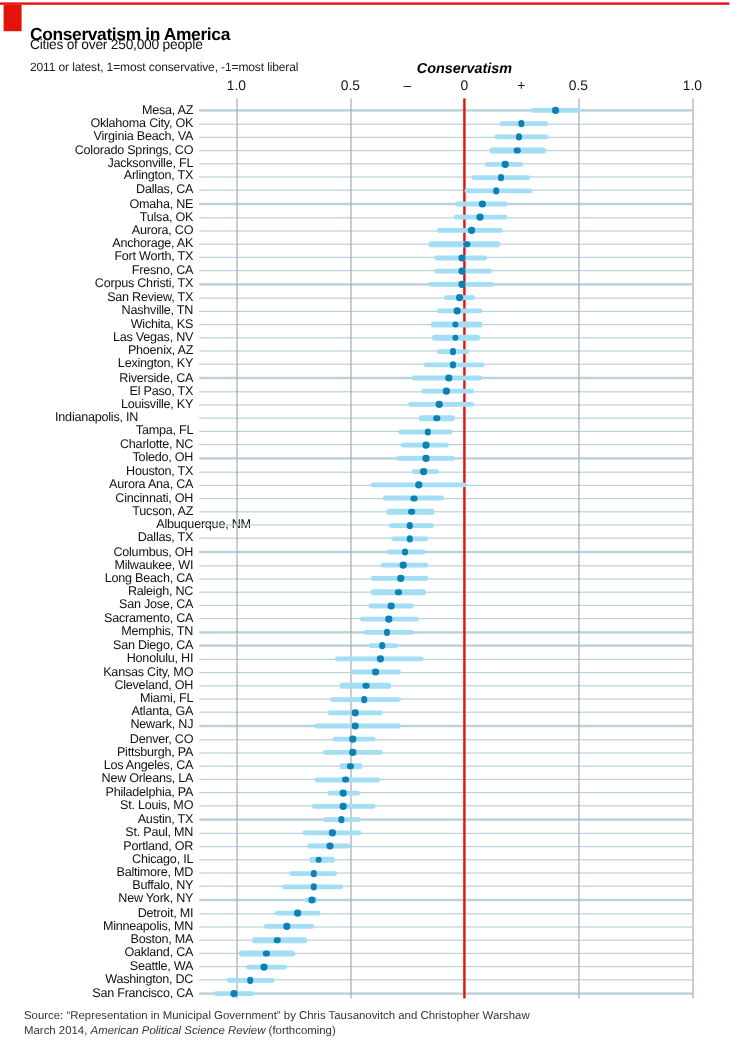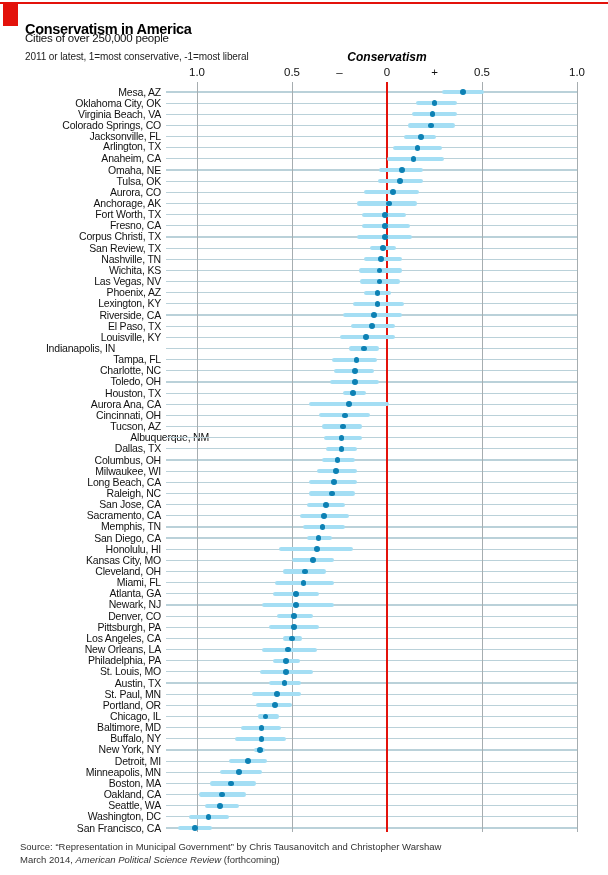--- a/index.html
+++ b/index.html
@@ -62,21 +62,21 @@
     <div class="ci-band" style="top: 123.356px; left: 407.9px; width: 47.5px; background: rgb(164, 222, 244);"></div>
     <div class="dot" style="top: 122.556px; left: 427.8px; background: rgb(13, 129, 180);"></div>
     <div class="city-label" style="top: 131.108px;">Jacksonville, FL</div>
     <div class="row-line" style="top: 136.008px; background: rgb(186, 209, 217);"></div>
     <div class="ci-band" style="top: 134.508px; left: 404.1px; width: 32.3px; background: rgb(164, 222, 244);"></div>
     <div class="dot" style="top: 133.708px; left: 418.3px; background: rgb(13, 129, 180);"></div>
     <div class="city-label" style="top: 141px;">Arlington, TX</div>
     <div class="row-line" style="top: 147.16px; background: rgb(186, 209, 217);"></div>
     <div class="ci-band" style="top: 145.66px; left: 392.7px; width: 49.4px; background: rgb(164, 222, 244);"></div>
     <div class="dot" style="top: 144.86px; left: 414.5px; background: rgb(13, 129, 180);"></div>
-    <div class="city-label" style="top: 153.412px;">Anaheim, CA</div>
+    <div class="city-label" style="top: 153.412px;">Dallas, CA</div>
     <div class="row-line" style="top: 158.312px; background: rgb(186, 209, 217);"></div>
     <div class="ci-band" style="top: 156.812px; left: 387px; width: 57px; background: rgb(164, 222, 244);"></div>
     <div class="dot" style="top: 156.012px; left: 410.7px; background: rgb(13, 129, 180);"></div>
     <div class="city-label" style="top: 164.564px;">Omaha, NE</div>
     <div class="row-line" style="top: 169.464px; background: rgb(186, 209, 217);"></div>
     <div class="ci-band" style="top: 167.964px; left: 379.4px; width: 43.7px; background: rgb(164, 222, 244);"></div>
     <div class="dot" style="top: 167.164px; left: 399.3px; background: rgb(13, 129, 180);"></div>
     <div class="city-label" style="top: 175.716px;">Tulsa, OK</div>
     <div class="row-line" style="top: 180.616px; background: rgb(186, 209, 217);"></div>
     <div class="ci-band" style="top: 179.116px; left: 377.5px; width: 45.6px; background: rgb(164, 222, 244);"></div>

